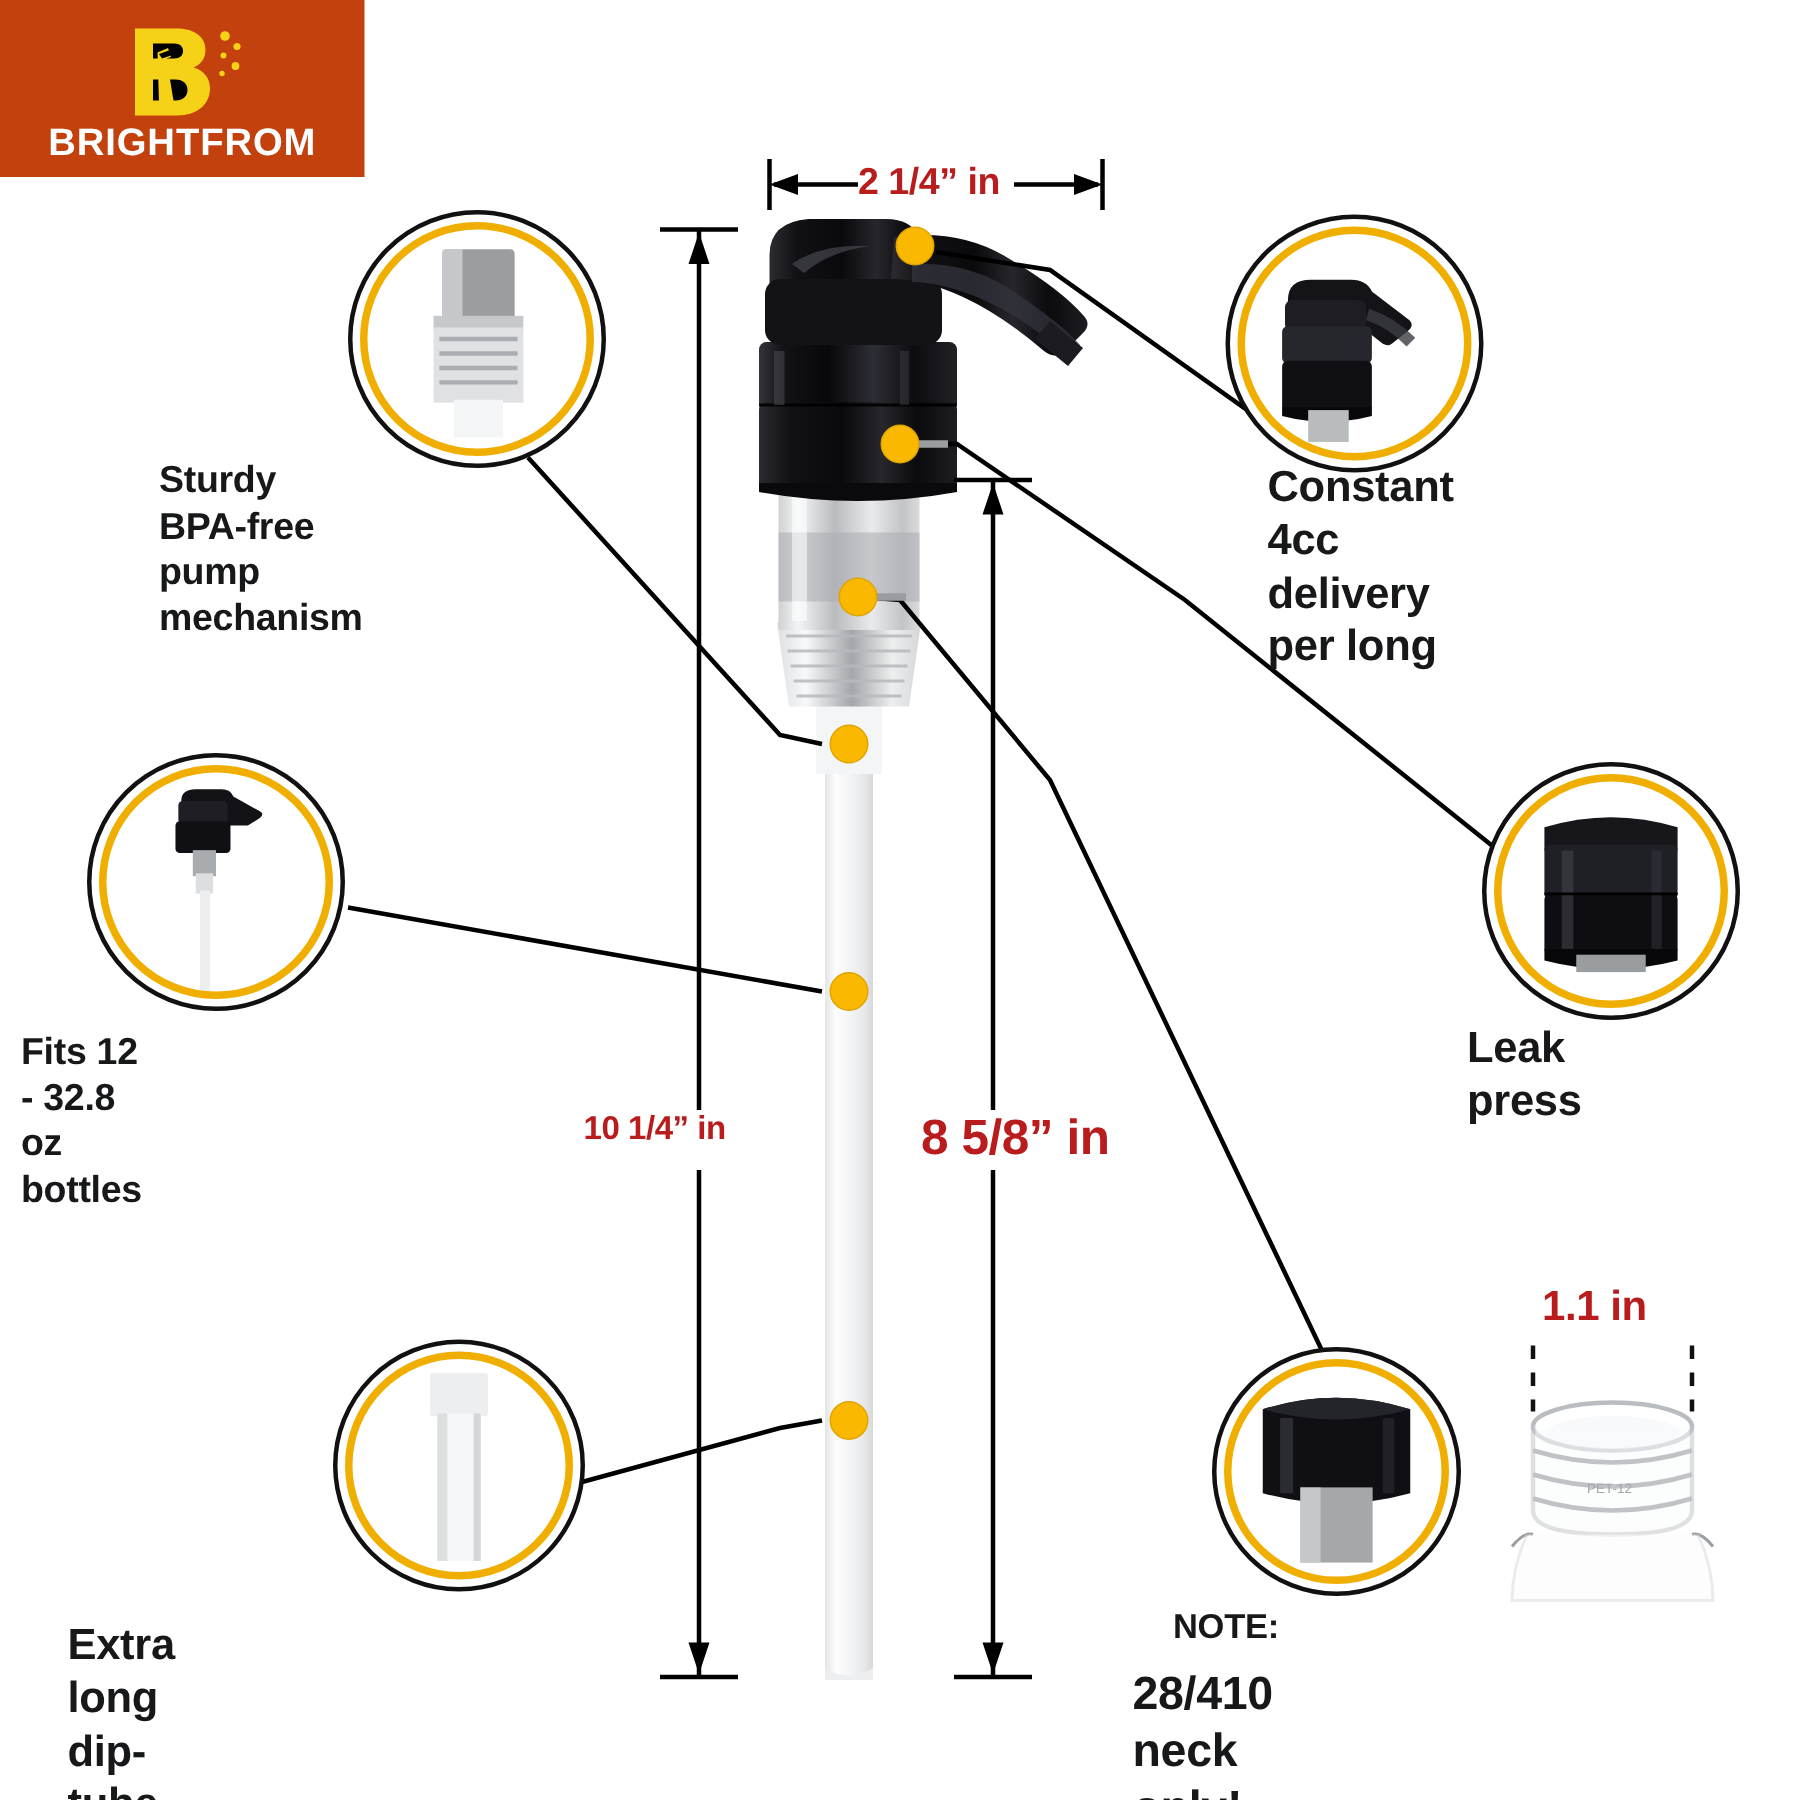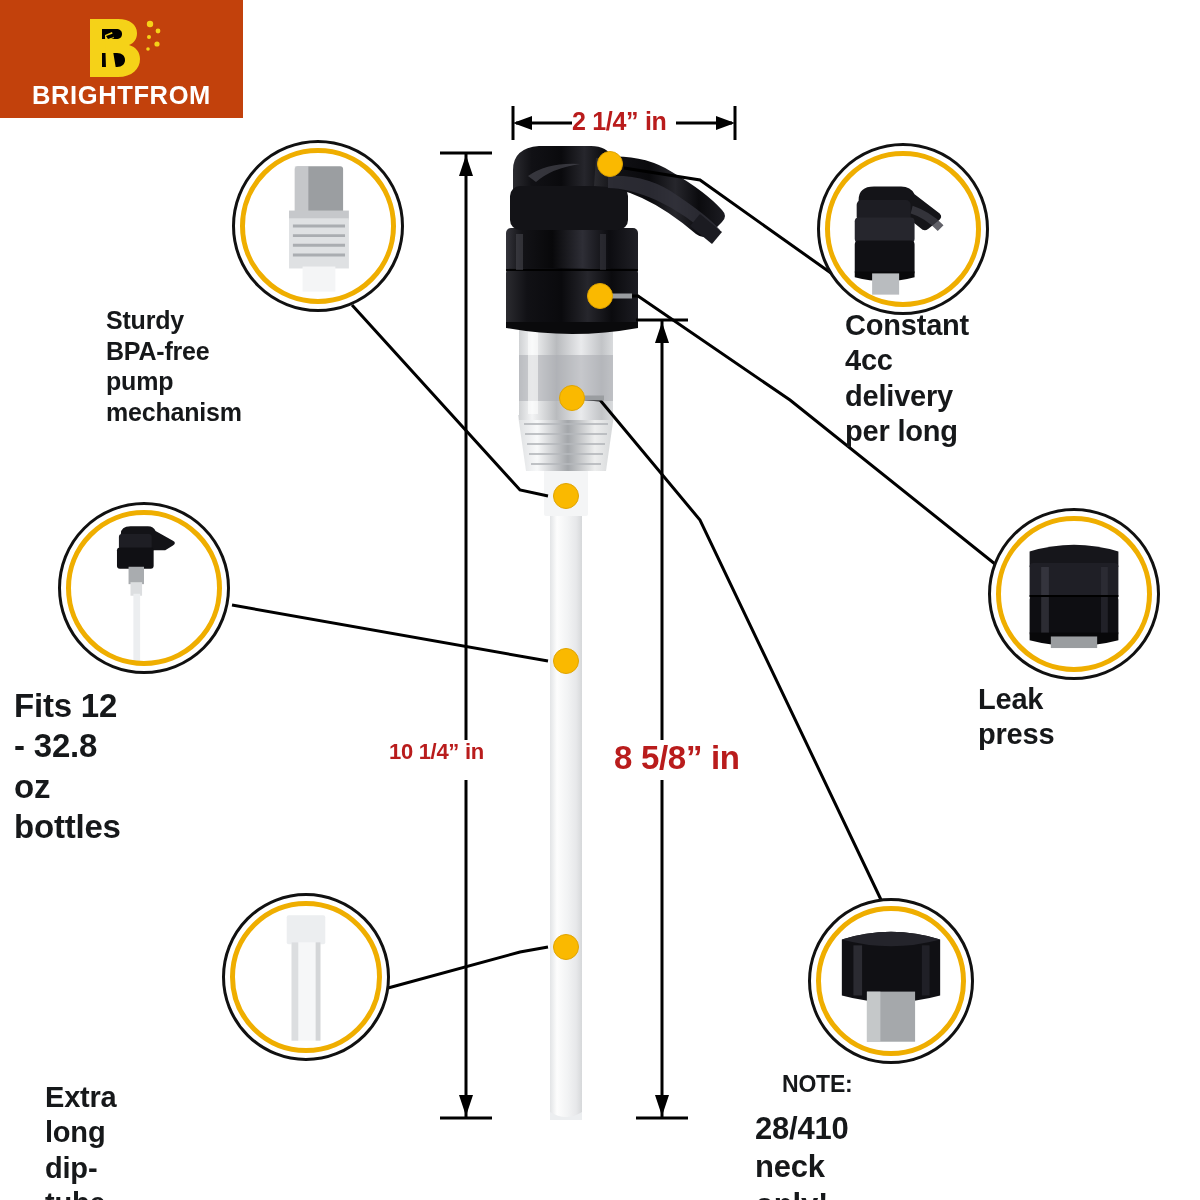--- a/index.html
+++ b/index.html
@@ -250,21 +250,21 @@
     <div class="bubble" style="left:58px; top:502px; width:172px; height:172px;">
       <svg width="172" height="172" viewBox="0 0 172 172">
         <path d="M62 30 q0 -8 10 -8 h18 q6 0 8 5 l18 10 q4 2 0 5 l-8 5 h-46 Z" fill="#131317"></path>
         <rect x="60" y="30" width="34" height="16" rx="3" fill="#1e1e24"></rect>
         <rect x="58" y="44" width="38" height="22" rx="3" fill="#101014"></rect>
         <rect x="70" y="64" width="16" height="18" fill="#a9acaf"></rect>
         <rect x="72" y="80" width="12" height="14" fill="#dcdee0"></rect>
         <rect x="75" y="92" width="7" height="72" fill="#eceef0"></rect>
       </svg>
     </div>
-    <div class="cap-text" style="left:14px; top:686px; font-size:33px;">Fits 12 - 32.8 oz bottles</div>
+    <div class="cap-text" style="left:14px; top:686px; font-size:25px;">Fits 12 - 32.8 oz bottles</div>
   </div>
 
   <div class="callout">
     <div class="bubble" style="left:988px; top:508px; width:172px; height:172px;">
       <svg width="172" height="172" viewBox="0 0 172 172">
         <path d="M40 42 q46 -14 92 0 v16 q-46 12 -92 0 Z" fill="#16161b"></path>
         <rect x="40" y="54" width="92" height="38" rx="4" fill="#1f1f26"></rect>
         <rect x="40" y="88" width="92" height="42" rx="4" fill="#0e0e12"></rect>
         <path d="M40 126 h92 v8 q-46 12 -92 0 Z" fill="#08080a"></path>
         <rect x="52" y="58" width="8" height="68" fill="#4a4a54" opacity="0.5"></rect>
@@ -297,14 +297,35 @@
         <rect x="44" y="46" width="9" height="52" fill="#45454f" opacity="0.5"></rect>
         <rect x="115" y="46" width="8" height="52" fill="#35353e" opacity="0.45"></rect>
         <rect x="58" y="94" width="50" height="52" fill="#a5a8ab"></rect>
         <rect x="58" y="94" width="14" height="52" fill="#cdcfd1" opacity="0.8"></rect>
       </svg>
     </div>
     <div class="cap-text" style="left:782px; top:1070px; font-size:23px;">NOTE:</div>
     <div class="cap-text" style="left:755px; top:1110px; font-size:31px;">28/410 neck only!</div>
   </div>
 
+  <div style="position:absolute; left:1000px; top:855px; width:186px; height:220px;">
+    <div class="dim-text" style="left:28px; top:0px; font-size:28px;">1.1 in</div>
+    <svg width="186" height="220" viewBox="0 0 186 220" style="position:absolute; left:0; top:0;">
+      <g stroke="#111" stroke-width="3" stroke-dasharray="9 9">
+        <line x1="22" y1="42" x2="22" y2="86"></line>
+        <line x1="128" y1="42" x2="128" y2="86"></line>
+      </g>
+      <ellipse cx="75" cy="96" rx="53" ry="16" fill="none" stroke="#b9bcc0" stroke-width="3"></ellipse>
+      <ellipse cx="75" cy="100" rx="44" ry="11" fill="#f4f5f6" opacity="0.6"></ellipse>
+      <path d="M22 96 v56 q0 16 53 16 q53 0 53 -16 v-56" fill="#fafbfb" opacity="0.55" stroke="#c4c7ca" stroke-width="3"></path>
+      <g fill="none" stroke="#c0c3c6" stroke-width="3">
+        <path d="M22 112 q53 16 106 0"></path>
+        <path d="M22 128 q53 16 106 0"></path>
+        <path d="M22 144 q53 16 106 0"></path>
+      </g>
+      <path d="M8 176 q8 -10 14 -8" fill="none" stroke="#9a9da0" stroke-width="2"></path>
+      <path d="M142 176 q-8 -10 -14 -8" fill="none" stroke="#9a9da0" stroke-width="2"></path>
+      <path d="M18 168 q-10 22 -10 44 h134 q0 -22 -10 -44" fill="#fcfcfd" opacity="0.5" stroke="#d6d8da" stroke-width="2"></path>
+      <text x="58" y="140" font-family="Liberation Sans, sans-serif" font-size="9" fill="#a4a7aa">PET-12</text>
+    </svg>
+  </div>
 
 </div>
 
 </body></html>

